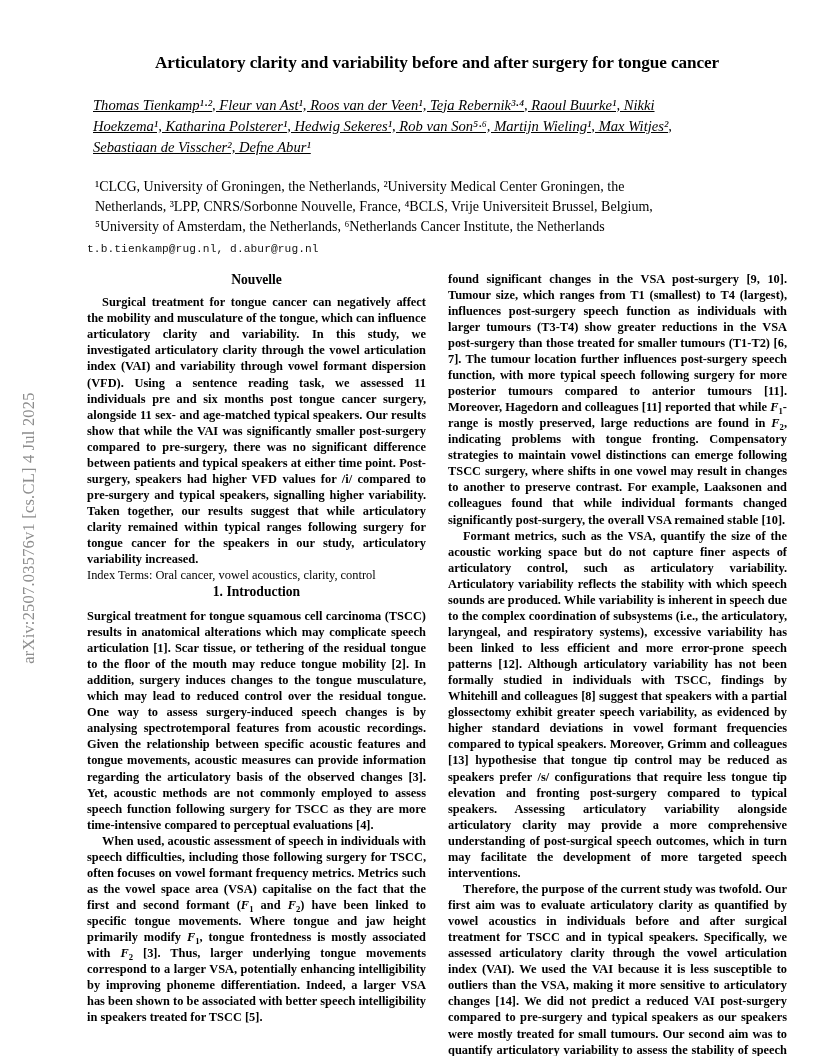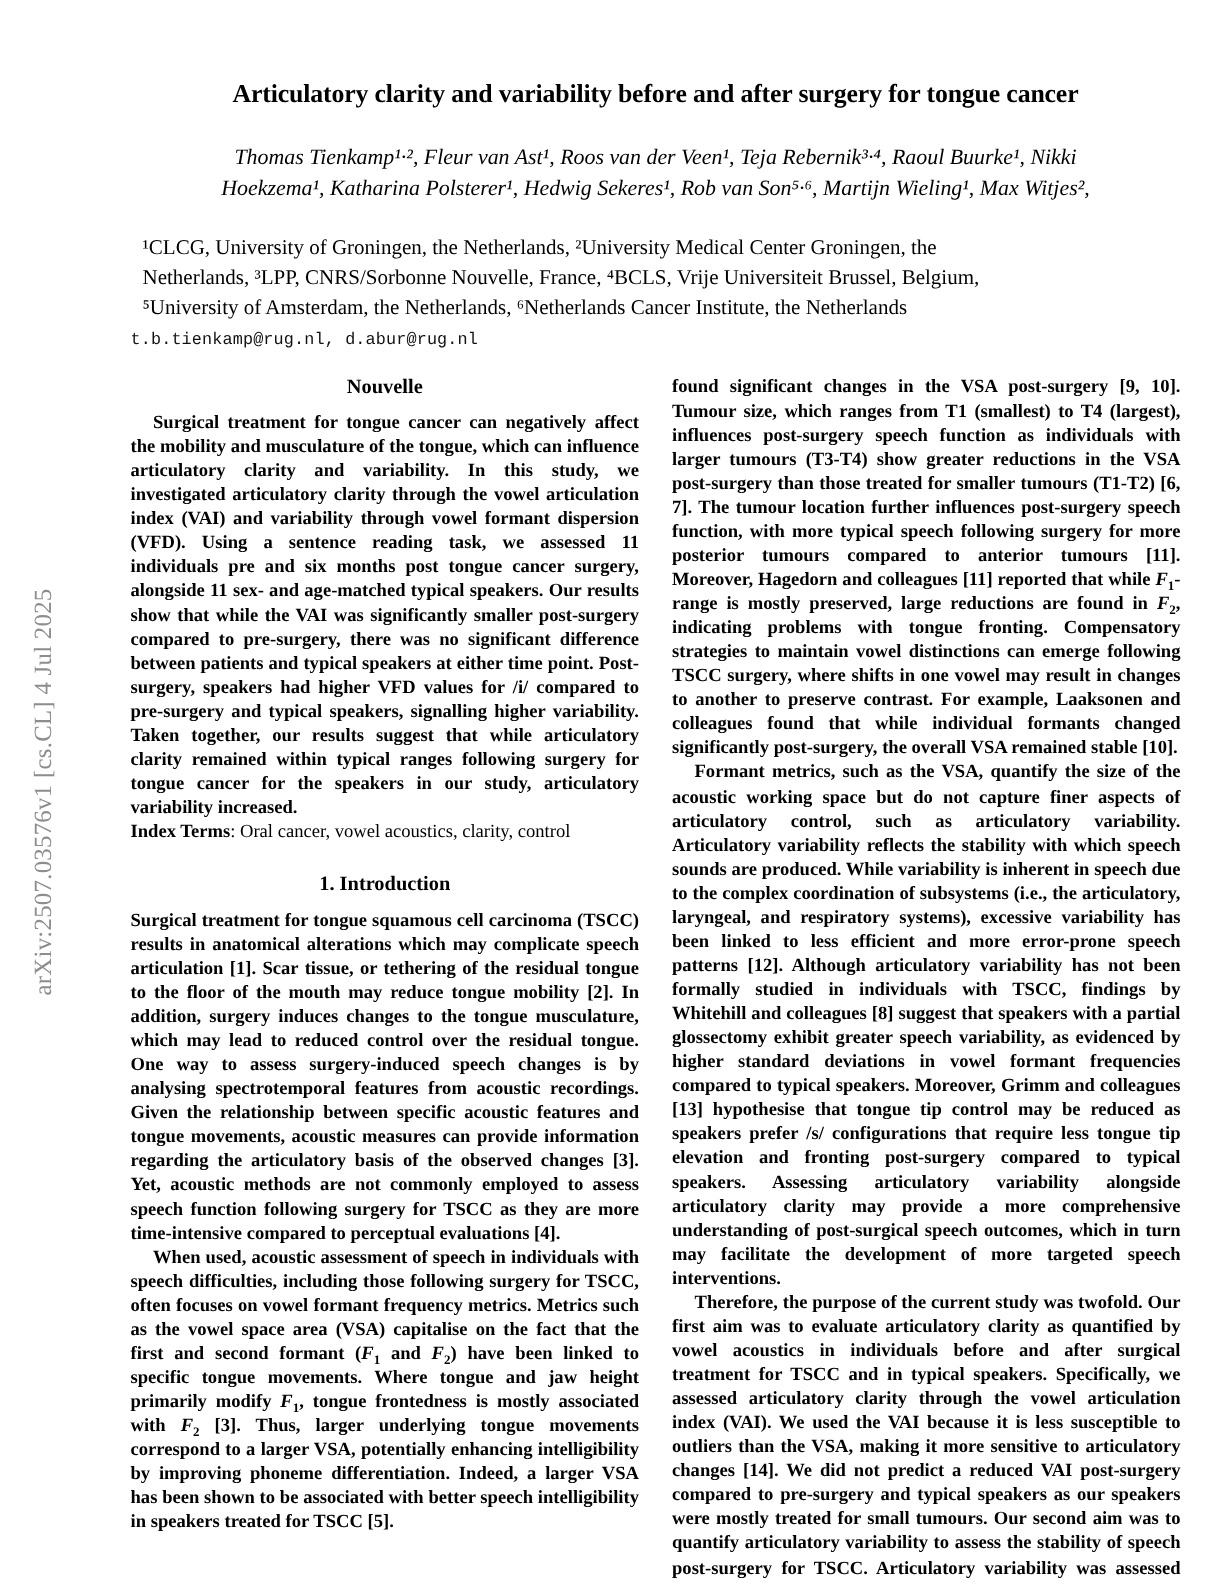--- a/index.html
+++ b/index.html
@@ -57,23 +57,23 @@
     font-weight: bold;
     text-align: center;
     line-height: 1.25;
     letter-spacing: -0.1px;
   }
 
   #author-list {
     margin-top: 21px;
     font-style: italic;
     font-size: 14.6px;
-    text-align: center;
     line-height: 1.45;
     padding: 0 6px;
+    text-decoration: underline;
   }
 
   #affiliations {
     margin-top: 19px;
     font-size: 14px;
     text-align: left;
     line-height: 1.42;
     padding: 0 8px;
   }
 
@@ -104,39 +104,39 @@
     hyphens: none;
   }
 
   .section-head {
     font-size: 13.6px;
     font-weight: bold;
     text-align: center;
     margin: 0 0 6px 0;
   }
   .section-head.numbered {
-    margin-top: 18px;
+    margin-top: 0;
     margin-bottom: 7px;
   }
 
   p.para {
     margin: 0;
     text-indent: 15px;
     font-weight: bold;
   }
   p.para.noindent {
     text-indent: 0;
   }
 
   .idx-terms {
     margin: 0;
     text-indent: 0;
   }
   .idx-terms b {
-    font-weight: bold;
+    font-weight: normal;
   }
 
   i.mathit {
     font-style: italic;
     font-family: "Liberation Serif", "DejaVu Serif", serif;
   }
   .mathsub {
     font-size: 0.7em;
     vertical-align: sub;
     line-height: 0;
@@ -151,20 +151,21 @@
 
 <div id="page">
 
   <div id="paper-header">
 
     <div id="paper-title">Articulatory clarity and variability before and after surgery for tongue cancer</div>
 
     <div id="author-list">
       <div>Thomas Tienkamp¹·², Fleur van Ast¹, Roos van der Veen¹, Teja Rebernik³·⁴, Raoul Buurke¹, Nikki</div>
       <div>Hoekzema¹, Katharina Polsterer¹, Hedwig Sekeres¹, Rob van Son⁵·⁶, Martijn Wieling¹, Max Witjes²,</div>
+      <div>Sebastiaan de Visscher², Defne Abur¹</div>
     </div>
 
     <div id="affiliations">
       <div>¹CLCG, University of Groningen, the Netherlands, ²University Medical Center Groningen, the</div>
       <div>Netherlands, ³LPP, CNRS/Sorbonne Nouvelle, France, ⁴BCLS, Vrije Universiteit Brussel, Belgium,</div>
       <div>⁵University of Amsterdam, the Netherlands, ⁶Netherlands Cancer Institute, the Netherlands</div>
     </div>
 
     <div id="emails">t.b.tienkamp@rug.nl, d.abur@rug.nl</div>
 

